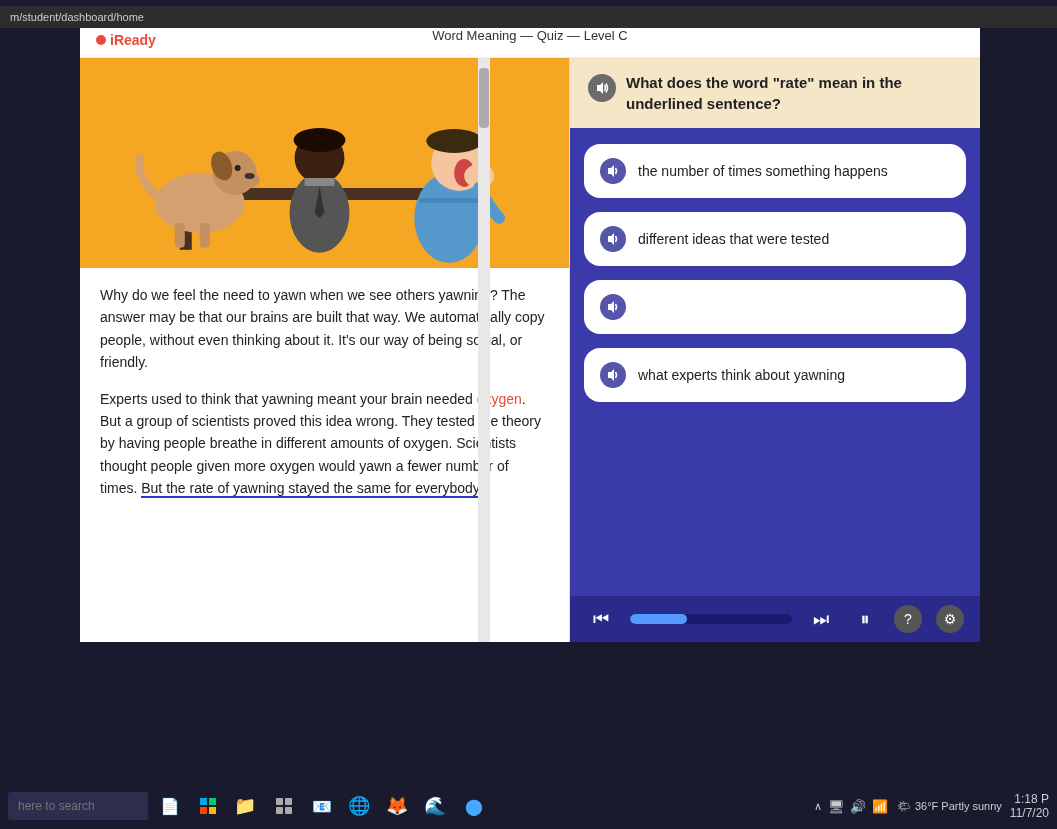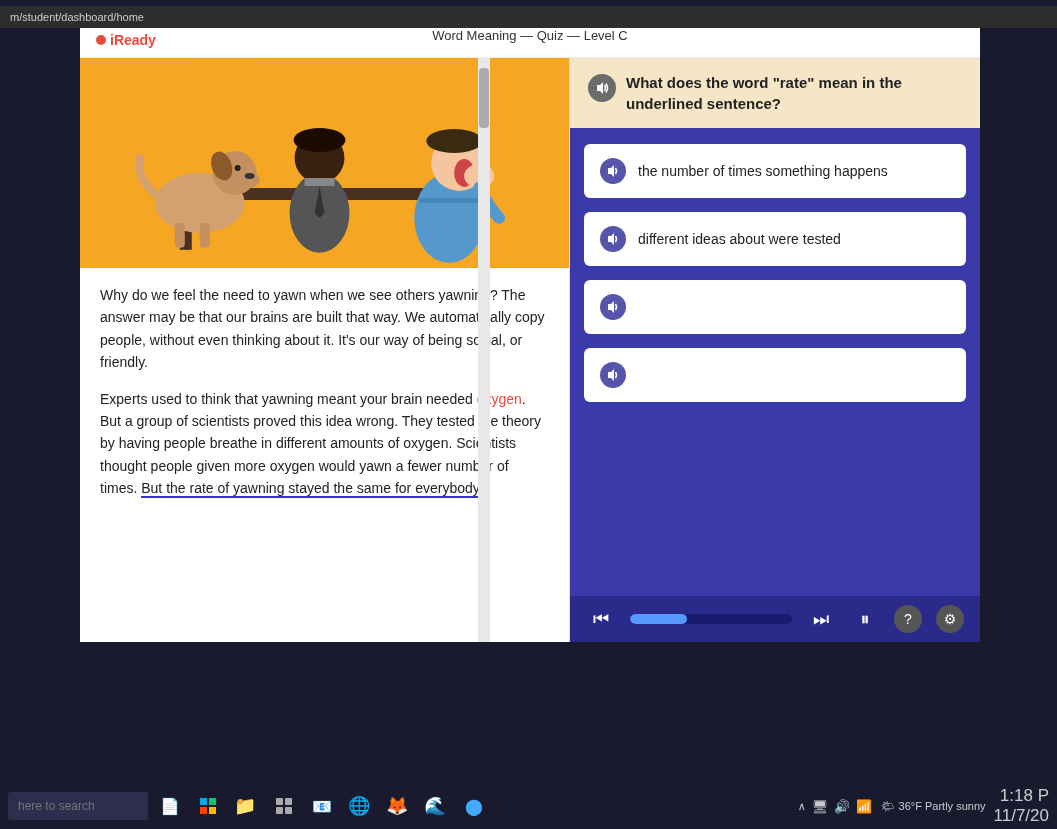--- a/index.html
+++ b/index.html
@@ -168,21 +168,21 @@
 
     .answers-area {
       padding: 16px 14px;
       display: flex;
       flex-direction: column;
       gap: 14px;
     }
 
     .answer-option {
       background: #fff;
-      border-radius: 6px;
+      border-radius: 16px;
       padding: 14px 16px;
       display: flex;
       align-items: center;
       gap: 12px;
       cursor: pointer;
       transition: background 0.2s;
       min-height: 50px;
     }
 
     .speaker-btn {
@@ -302,21 +302,21 @@
       align-items: center;
       gap: 4px;
       font-size: 11px;
       color: #ccc;
     }
 
     .taskbar-clock {
       display: flex;
       flex-direction: column;
       align-items: flex-end;
-      font-size: 17px;
+      font-size: 12px;
       color: #ccc;
     }
 
     .taskbar-sys-icons {
       display: flex;
       align-items: center;
       gap: 6px;
     }
 
     
@@ -448,39 +448,40 @@
           <span class="answer-text">the number of times something happens</span>
         </div>
 
         <div class="answer-option">
           <div class="speaker-btn">
             <svg class="speaker-icon-svg" viewBox="0 0 14 14" xmlns="http://www.w3.org/2000/svg">
               <polygon points="2,4 5,4 8,1 8,13 5,10 2,10" fill="white"></polygon>
               <path d="M9.5 4 Q11.5 7 9.5 10" stroke="white" stroke-width="1.5" fill="none"></path>
             </svg>
           </div>
-          <span class="answer-text">different ideas about were tested</span>
+          <span class="answer-text">different ideas that were tested</span>
         </div>
 
         <div class="answer-option">
           <div class="speaker-btn">
             <svg class="speaker-icon-svg" viewBox="0 0 14 14" xmlns="http://www.w3.org/2000/svg">
               <polygon points="2,4 5,4 8,1 8,13 5,10 2,10" fill="white"></polygon>
               <path d="M9.5 4 Q11.5 7 9.5 10" stroke="white" stroke-width="1.5" fill="none"></path>
             </svg>
           </div>
         </div>
 
         <div class="answer-option">
           <div class="speaker-btn">
             <svg class="speaker-icon-svg" viewBox="0 0 14 14" xmlns="http://www.w3.org/2000/svg">
               <polygon points="2,4 5,4 8,1 8,13 5,10 2,10" fill="white"></polygon>
               <path d="M9.5 4 Q11.5 7 9.5 10" stroke="white" stroke-width="1.5" fill="none"></path>
             </svg>
           </div>
+          <span class="answer-text">what experts think about yawning</span>
         </div>
 
       </div>
 
       <div class="bottom-controls">
         <button class="ctrl-btn">⏮</button>
         <div class="progress-bar-container">
           <div class="progress-bar-fill" style="width:35%"></div>
         </div>
         <button class="ctrl-btn">⏭</button>

